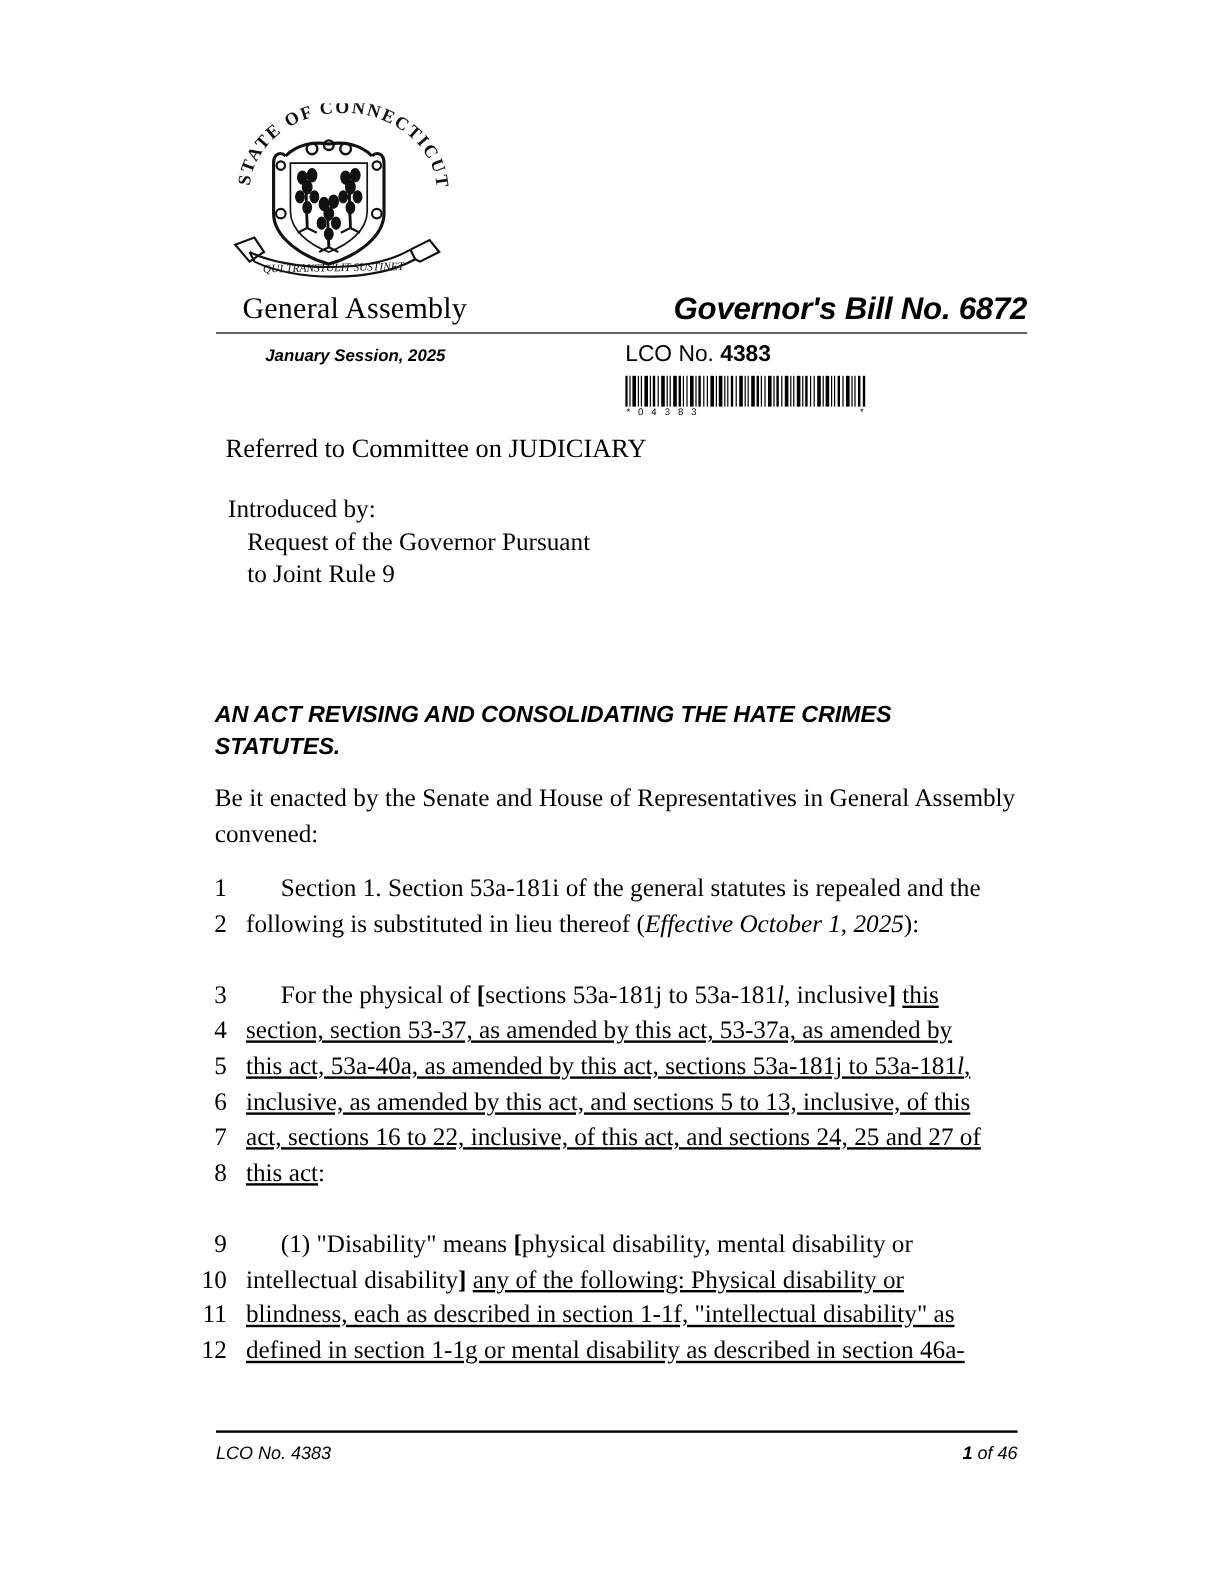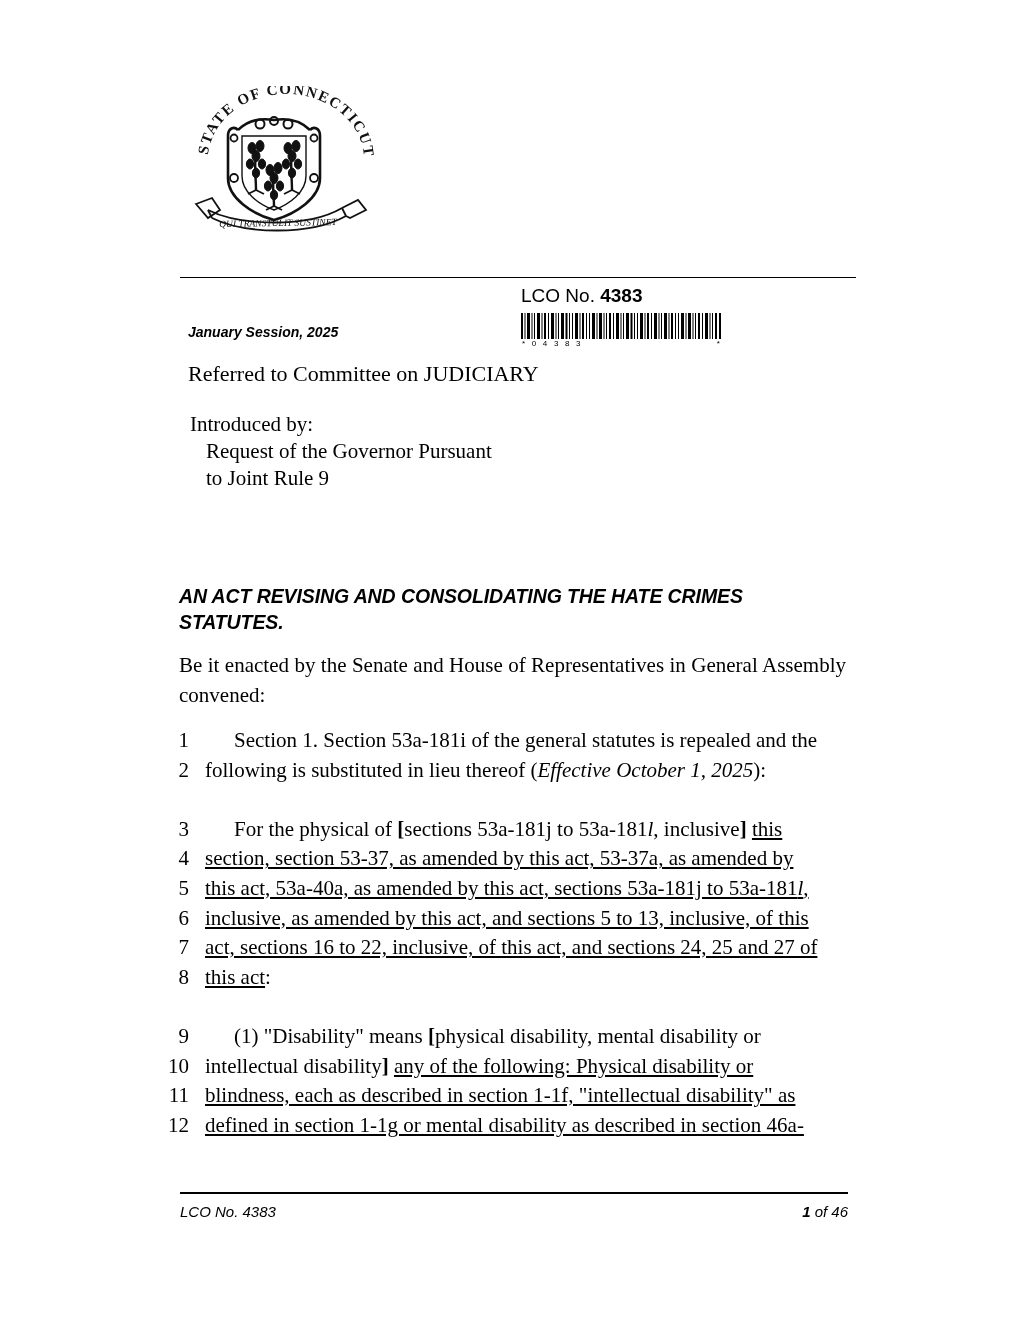--- a/index.html
+++ b/index.html
@@ -67,27 +67,26 @@
   .rule-head {
     position: absolute;
     left: 180px;
     top: 277px;
     width: 676px;
     height: 1px;
     background: #000;
   }
   .session {
     position: absolute;
-    left: 188px;
+    left: 221px;
     top: 288px;
     font-family: "Liberation Sans", sans-serif;
     font-style: italic;
     font-weight: bold;
     font-size: 14px;
-    margin-top: 36px;
   }
   .lco-head {
     position: absolute;
     left: 521px;
     top: 285px;
     font-family: "Liberation Sans", sans-serif;
     font-size: 19px;
   }
   .lco-head b { font-weight: bold; }
 
@@ -286,20 +285,26 @@
         <path d="M 18,124 C 50,140 118,142 152,122"></path>
         <path d="M 22,132 C 54,148 120,150 156,130"></path>
         <path d="M 18,124 L 22,132"></path>
         <path d="M 152,122 L 156,130"></path>
         <path d="M 152,122 L 168,114 L 176,124 L 160,132 L 156,130"></path>
       </g>
       <text x="88" y="140" font-family="Liberation Serif, serif" font-size="9.5" font-style="italic" text-anchor="middle" fill="#111" transform="rotate(-1 88 140)">QUI TRANSTULIT SUSTINET</text>
     </svg>
   </div>
 
+  <div class="masthead">
+    <div class="masthead-row1">
+      <div class="gen-assembly">General Assembly</div>
+      <div class="bill-no">Governor's Bill No. 6872</div>
+    </div>
+  </div>
   <div class="rule-head"></div>
 
   <div class="session">January Session, 2025</div>
 
   <div class="lco-head"><span>LCO No. </span><b>4383</b></div>
 
   <div class="barcode">
     <svg class="bars" viewBox="0 0 202 26" preserveAspectRatio="none" xmlns="http://www.w3.org/2000/svg">
       <g fill="#000">
         <rect x="0" y="0" width="2" height="26"></rect>

